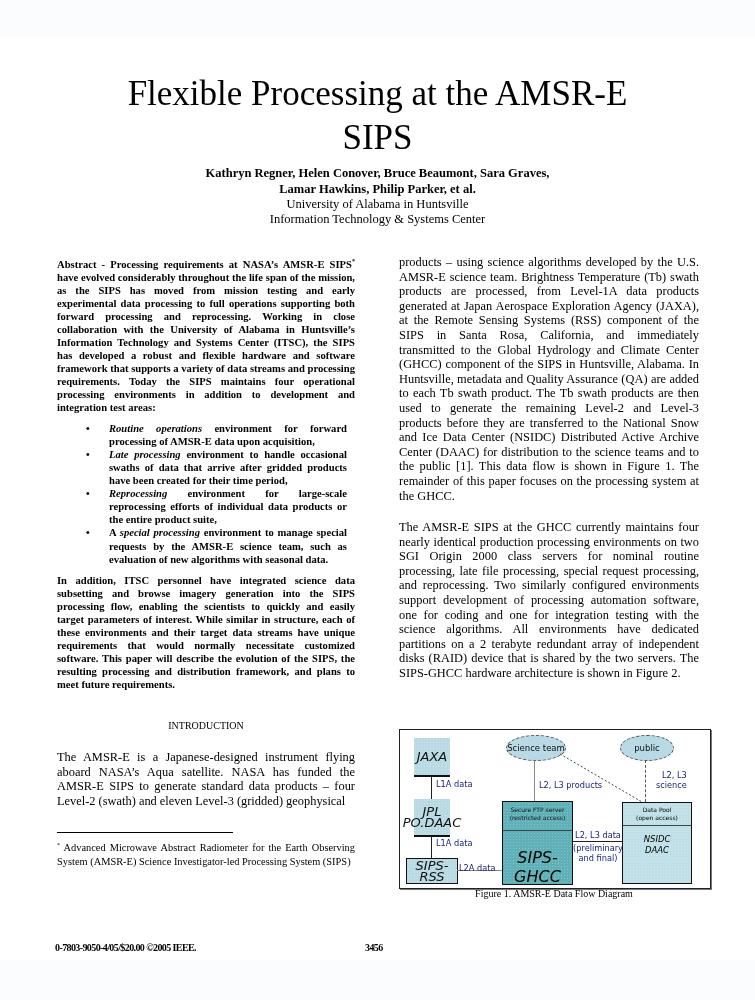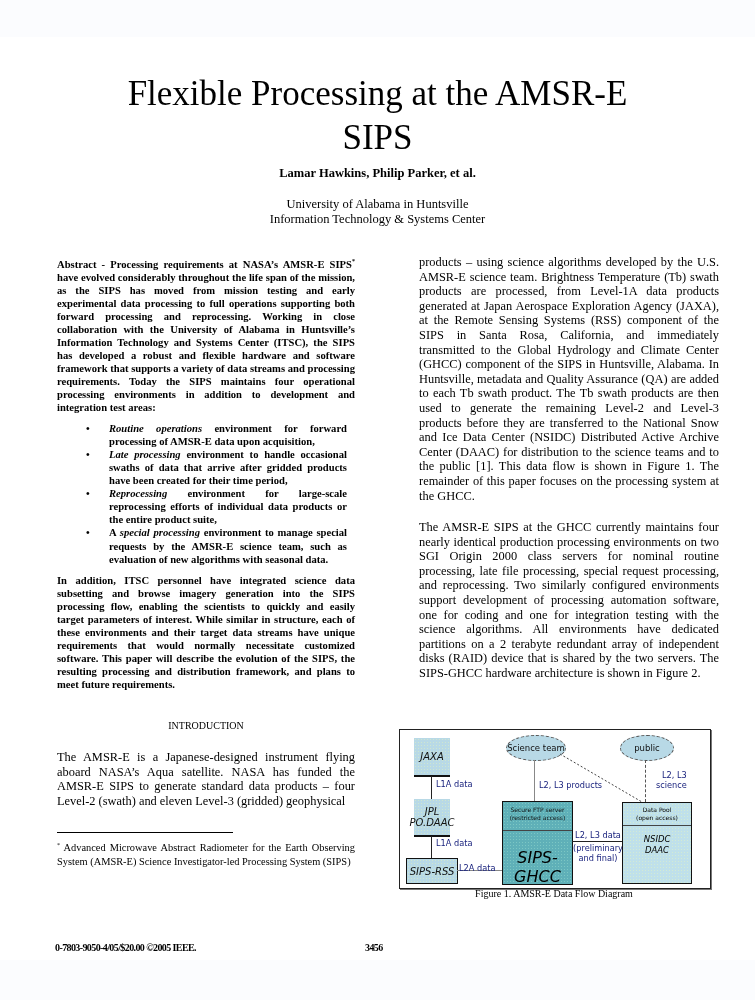--- a/index.html
+++ b/index.html
@@ -3,38 +3,38 @@
 <meta charset="utf-8">
 <style>
   html, body { margin:0; padding:0; }
   body { width:755px; height:1000px; background:#fbfcfe; position:relative; overflow:hidden;
          font-family:"Liberation Serif", "DejaVu Serif", serif; color:#000; }
   .page { position:absolute; left:0; top:37px; width:755px; height:923px; background:#fff; }
   .title { position:absolute; left:0; width:755px; top:72px; text-align:center; font-size:35px; line-height:44px; }
   .authors { position:absolute; left:0; width:755px; top:165px; text-align:center; font-size:12.5px; line-height:16px; font-weight:bold; }
   .affil { position:absolute; left:0; width:755px; top:197px; text-align:center; font-size:12.5px; line-height:15px; }
   .col-left { position:absolute; left:57px; top:255px; width:298px; }
-  .col-right { position:absolute; left:419px; top:255px; width:300px; }
+  .col-right { position:absolute; left:399px; top:255px; width:300px; }
   .abstract { font-size:10.6px; line-height:13.05px; font-weight:bold; text-align:justify; margin:0; }
   .abstract sup { font-size:6px; }
   ul.envs { margin:8px; padding:0 0 0 44px; list-style:none; }
   ul.envs li { position:relative; font-size:10.6px; line-height:13.05px; font-weight:bold; text-align:justify; }
   ul.envs li::before { content:"•"; position:absolute; left:-23px; }
   .em { font-style:italic; }
   .abstract2 { font-size:10.6px; line-height:13.05px; font-weight:bold; text-align:justify; margin:0; }
   .intro-head { text-align:center; font-size:10px; margin:28px 0 0 0; line-height:14px; }
   .body-text { font-size:12.4px; line-height:14.6px; text-align:justify; margin:0; }
   .intro-body { margin-top:17px; }
   .footnote-rule { width:176px; border-top:1px solid #000; margin-top:24px; }
   .footnote { font-size:10.4px; line-height:13px; text-align:justify; margin-top:6px; }
   .footnote sup { font-size:6px; }
   .p2 { margin-top:17px; }
   .figure { position:absolute; left:399px; top:729px; width:310px; height:158px; border:1px solid #222; background:#fff; box-shadow:1px 1px 0 #777; }
   .fig-caption { position:absolute; left:399px; top:888px; width:310px; text-align:center; font-size:10px; }
-  .box { position:absolute; font-family:"DejaVu Sans", sans-serif; font-style:italic; font-size:10px; color:#111;
+  .box { position:absolute; font-family:"DejaVu Sans", sans-serif; font-style:italic; font-size:13px; color:#111;
          display:flex; align-items:center; justify-content:center; text-align:center; line-height:11px;
          background: #b8d9e6; background-image: radial-gradient(#cfe6d0 1px, transparent 1px); background-size:3px 3px; }
   .box.blk { border-bottom:2px solid #111; }
   .box.frame { border:1px solid #111; }
   .ellipse { position:absolute; border-radius:50%; border:1px dashed #555; background:#b8d9e6;
              font-family:"DejaVu Sans", sans-serif; font-size:8.5px; display:flex; align-items:center; justify-content:center; color:#111; }
   .lbl { position:absolute; font-family:"DejaVu Sans", sans-serif; font-size:8.2px; color:#1a237e; line-height:10px; white-space:nowrap; }
   .ghcc { position:absolute; background:#5fb0b8; background-image: radial-gradient(#7cc7c4 1px, transparent 1px); background-size:3px 3px; border:1px solid #111; }
   .ghcc .top { height:29px; border-bottom:1px solid #444; font-family:"DejaVu Sans", sans-serif; font-size:6px; color:#111; text-align:center; line-height:8px; padding-top:4px; box-sizing:border-box; }
   .ghcc .main { font-family:"DejaVu Sans", sans-serif; font-style:italic; font-size:16px; text-align:center; padding-top:17px; }
@@ -50,20 +50,21 @@
 <body>
 
 <div class="page"></div>
 
 <div class="title">
   <div>Flexible Processing at the AMSR-E</div>
   <div>SIPS</div>
 </div>
 
 <div class="authors">
+  <div>Kathryn Regner, Helen Conover, Bruce Beaumont, Sara Graves,</div>
   <div>Lamar Hawkins, Philip Parker, et al.</div>
 </div>
 
 <div class="affil">
   <div>University of Alabama in Huntsville</div>
   <div>Information Technology &amp; Systems Center</div>
 </div>
 
 <div class="col-left">
   <p class="abstract"><span>Abstract - Processing requirements at NASA’s AMSR-E SIPS</span><sup>*</sup><span> have evolved considerably throughout the life span of the mission, as the SIPS has moved from mission testing and early experimental data processing to full operations supporting both forward processing and reprocessing.  Working in close collaboration with the University of Alabama in Huntsville’s Information Technology and Systems Center (ITSC), the SIPS has developed a robust and flexible hardware and software framework that supports a variety of data streams and processing requirements.  Today the SIPS maintains four operational processing environments in addition to development and integration test areas:</span></p>

